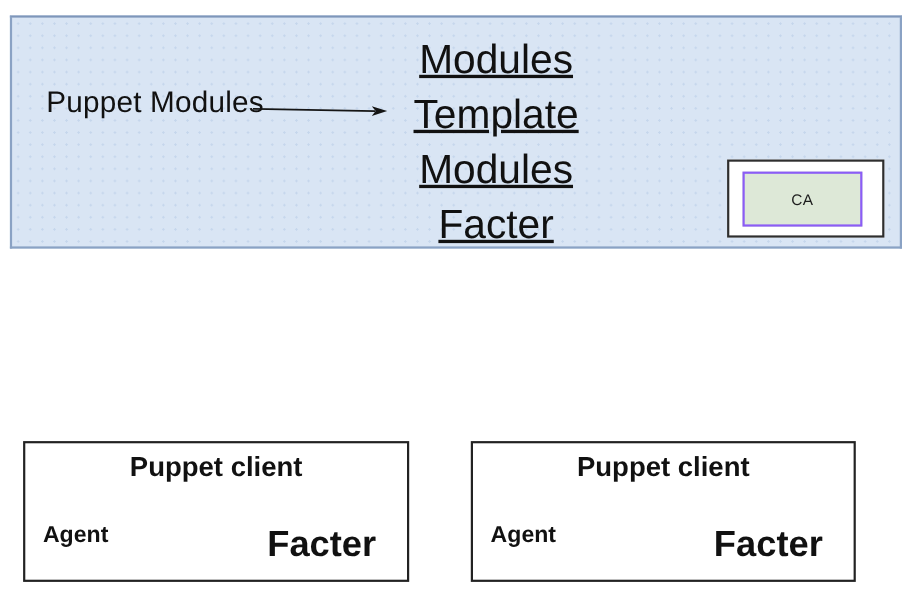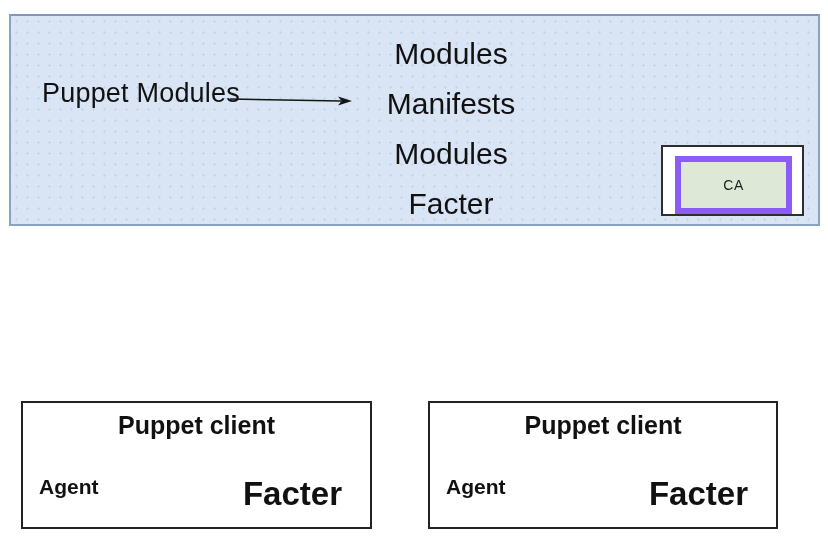--- a/index.html
+++ b/index.html
@@ -47,41 +47,42 @@
   .master-items {
     position: absolute;
     left: 350px;
     top: 13px;
     width: 180px;
     text-align: center;
   }
   .master-item {
     height: 50px;
     line-height: 50px;
-    font-size: 30px;
+    font-size: 37px;
     white-space: nowrap;
+    text-decoration: underline;
   }
   
   .ca-outer {
     position: absolute;
     left: 650px;
     top: 129px;
     width: 139px;
     height: 67px;
     background: #ffffff;
     border: 2px solid #2e2e2e;
   }
   .ca-inner {
     position: absolute;
     left: 12px;
     top: 9px;
     width: 105px;
     height: 46px;
     background: #dde8d7;
-    border: 6px solid #8b5cf6;
+    border: 2px solid #8b5cf6;
     display: flex;
     align-items: center;
     justify-content: center;
   }
   .ca-text {
     font-size: 14px;
     color: #1c1c1c;
     letter-spacing: 0.5px;
   }
   
@@ -128,21 +129,21 @@
 
     <div class="master-label">Puppet Modules</div>
 
     <svg class="master-arrow" viewBox="0 0 124 16">
       <line x1="1" y1="7" x2="112" y2="9" stroke="#151515" stroke-width="1.6"></line>
       <polygon points="123,9 109,4.6 112.5,9 109,13.4" fill="#151515"></polygon>
     </svg>
 
     <div class="master-items">
       <div class="master-item">Modules</div>
-      <div class="master-item">Manifests</div>
+      <div class="master-item">Template</div>
       <div class="master-item">Modules</div>
       <div class="master-item">Facter</div>
     </div>
 
     <div class="ca-outer">
       <div class="ca-inner">
         <span class="ca-text">CA</span>
       </div>
     </div>
 

